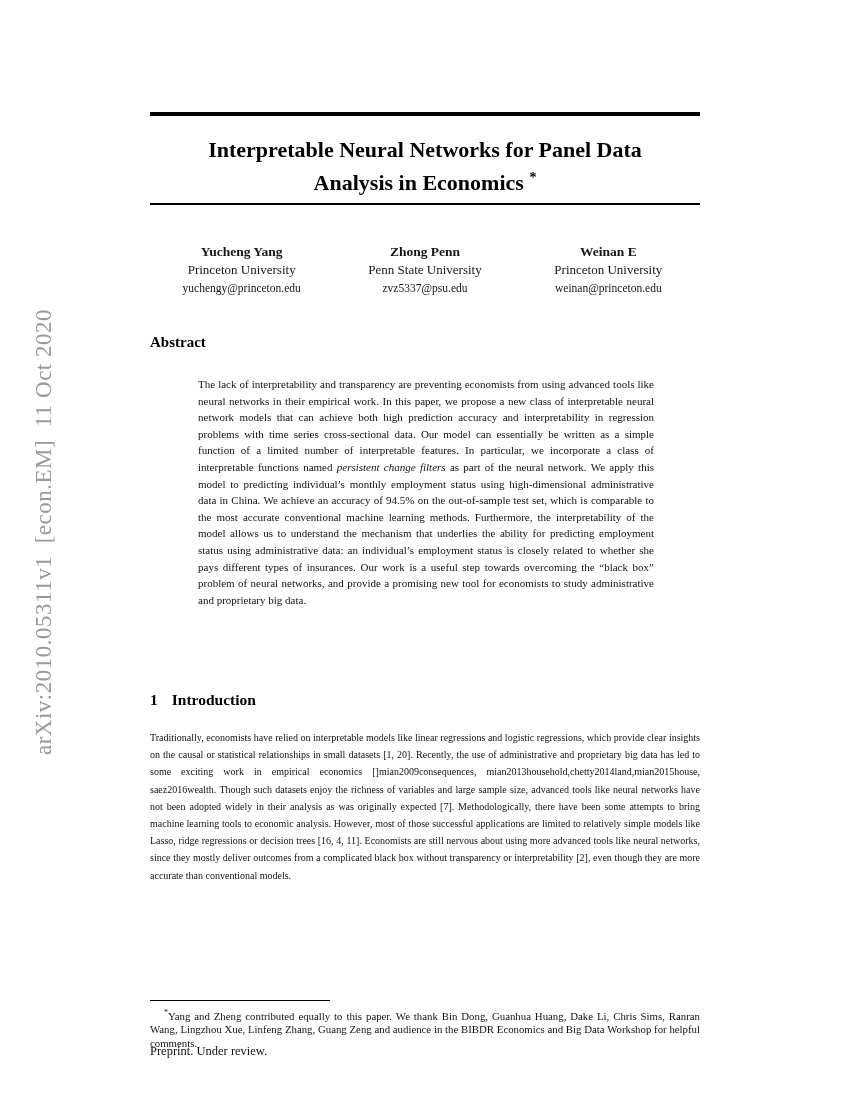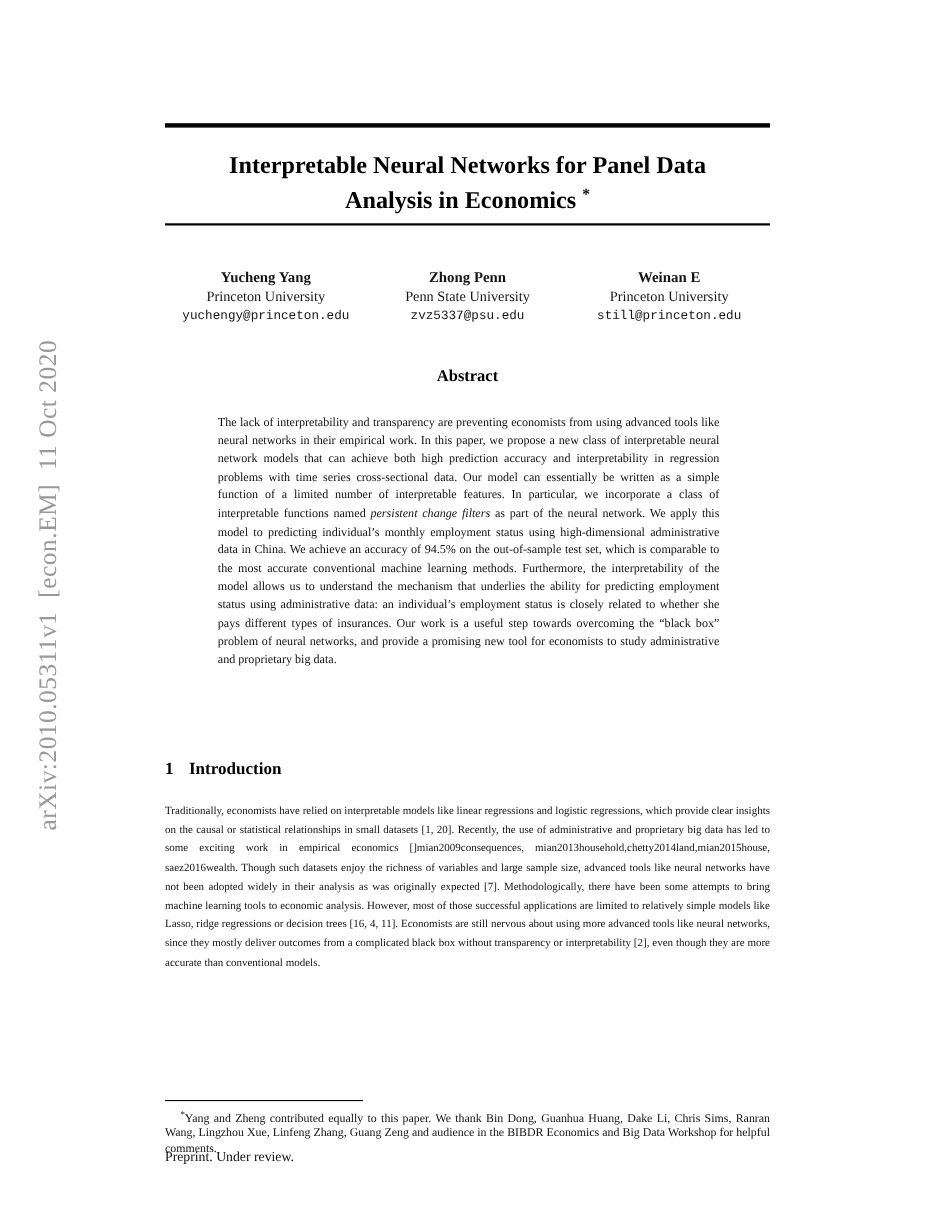--- a/index.html
+++ b/index.html
@@ -51,30 +51,29 @@
     top: 244px;
     left: 0;
     width: 550px;
     display: flex;
     justify-content: flex-end;
   }
   .author-col { flex: 1; text-align: center; font-size: 13px; line-height: 16px; }
   .author-name { font-weight: bold; font-size: 13.5px; margin-bottom: 2px; }
   .author-affil { font-size: 13px; }
   .author-email {
-    font-family: Liberation Mono, monospace;
+    font-family: Liberation Serif, serif;
     font-size: 11.5px;
     margin-top: 2px;
   }
   .abstract-heading {
     position: absolute;
     top: 334px;
     left: 0;
     width: 550px;
-    text-align: center;
     font-size: 15px;
     font-weight: bold;
     color: #000;
   }
   .abstract-body {
     position: absolute;
     top: 376px;
     left: 48px;
     width: 456px;
     font-size: 11px;
@@ -147,21 +146,21 @@
         <div class="author-email">yuchengy@princeton.edu</div>
       </div>
       <div class="author-col">
         <div class="author-name">Zhong Penn</div>
         <div class="author-affil">Penn State University</div>
         <div class="author-email">zvz5337@psu.edu</div>
       </div>
       <div class="author-col">
         <div class="author-name">Weinan E</div>
         <div class="author-affil">Princeton University</div>
-        <div class="author-email">still@princeton.edu</div>
+        <div class="author-email">weinan@princeton.edu</div>
       </div>
     </div>
 
     <h2 class="abstract-heading">Abstract</h2>
 
     <p class="abstract-body"><span>The lack of interpretability and transparency are preventing economists from using advanced tools like neural networks in their empirical work. In this paper, we propose a new class of interpretable neural network models that can achieve both high prediction accuracy and interpretability in regression problems with time series cross-sectional data. Our model can essentially be written as a simple function of a limited number of interpretable features. In particular, we incorporate a class of interpretable functions named </span><em>persistent change filters</em><span> as part of the neural network. We apply this model to predicting individual’s monthly employment status using high-dimensional administrative data in China. We achieve an accuracy of 94.5% on the out-of-sample test set, which is comparable to the most accurate conventional machine learning methods. Furthermore, the interpretability of the model allows us to understand the mechanism that underlies the ability for predicting employment status using administrative data: an individual’s employment status is closely related to whether she pays different types of insurances. Our work is a useful step towards overcoming the “black box” problem of neural networks, and provide a promising new tool for economists to study administrative and proprietary big data.</span></p>
 
     <h2 class="section-heading"><span class="sec-num">1</span><span>Introduction</span></h2>
 
     <p class="intro-paragraph">Traditionally, economists have relied on interpretable models like linear regressions and logistic regressions, which provide clear insights on the causal or statistical relationships in small datasets [1, 20]. Recently, the use of administrative and proprietary big data has led to some exciting work in empirical economics []mian2009consequences, mian2013household,chetty2014land,mian2015house, saez2016wealth. Though such datasets enjoy the richness of variables and large sample size, advanced tools like neural networks have not been adopted widely in their analysis as was originally expected [7]. Methodologically, there have been some attempts to bring machine learning tools to economic analysis. However, most of those successful applications are limited to relatively simple models like Lasso, ridge regressions or decision trees [16, 4, 11]. Economists are still nervous about using more advanced tools like neural networks, since they mostly deliver outcomes from a complicated black box without transparency or interpretability [2], even though they are more accurate than conventional models.</p>

